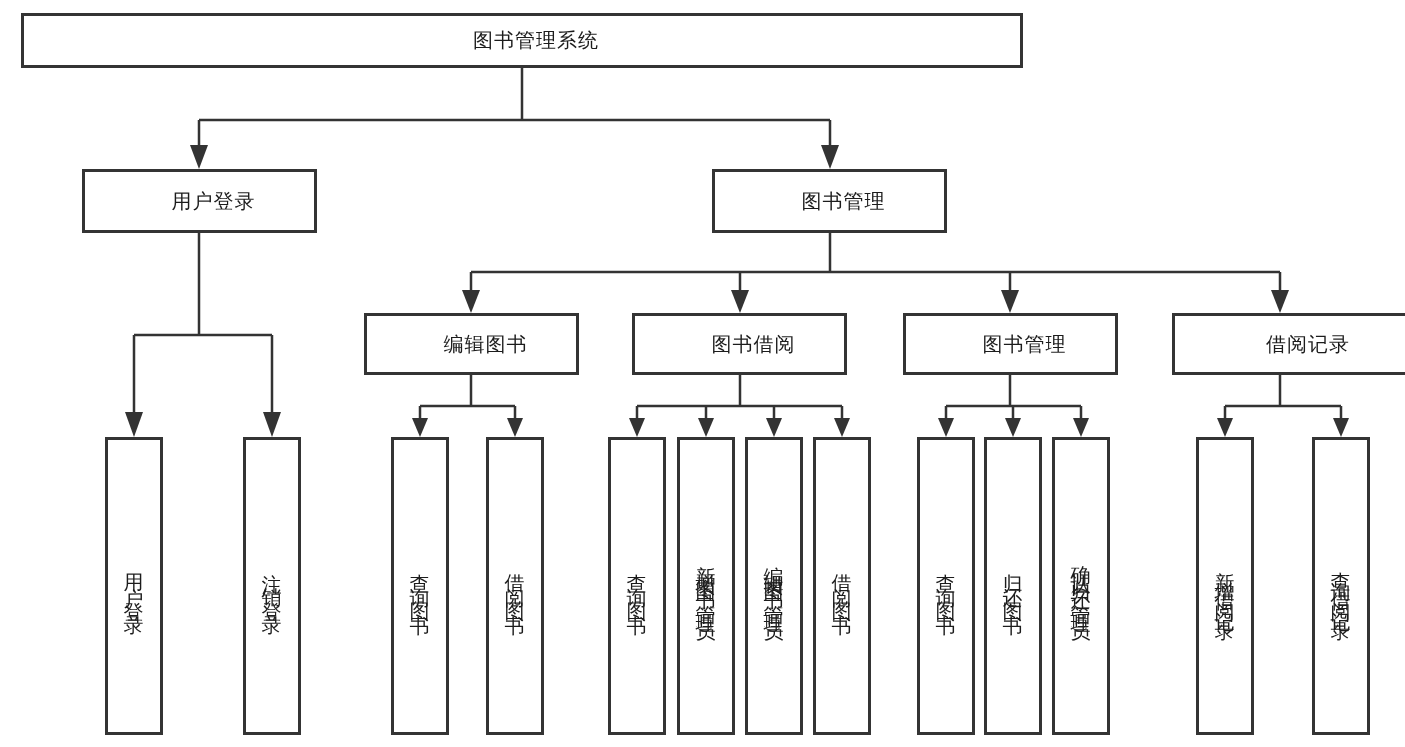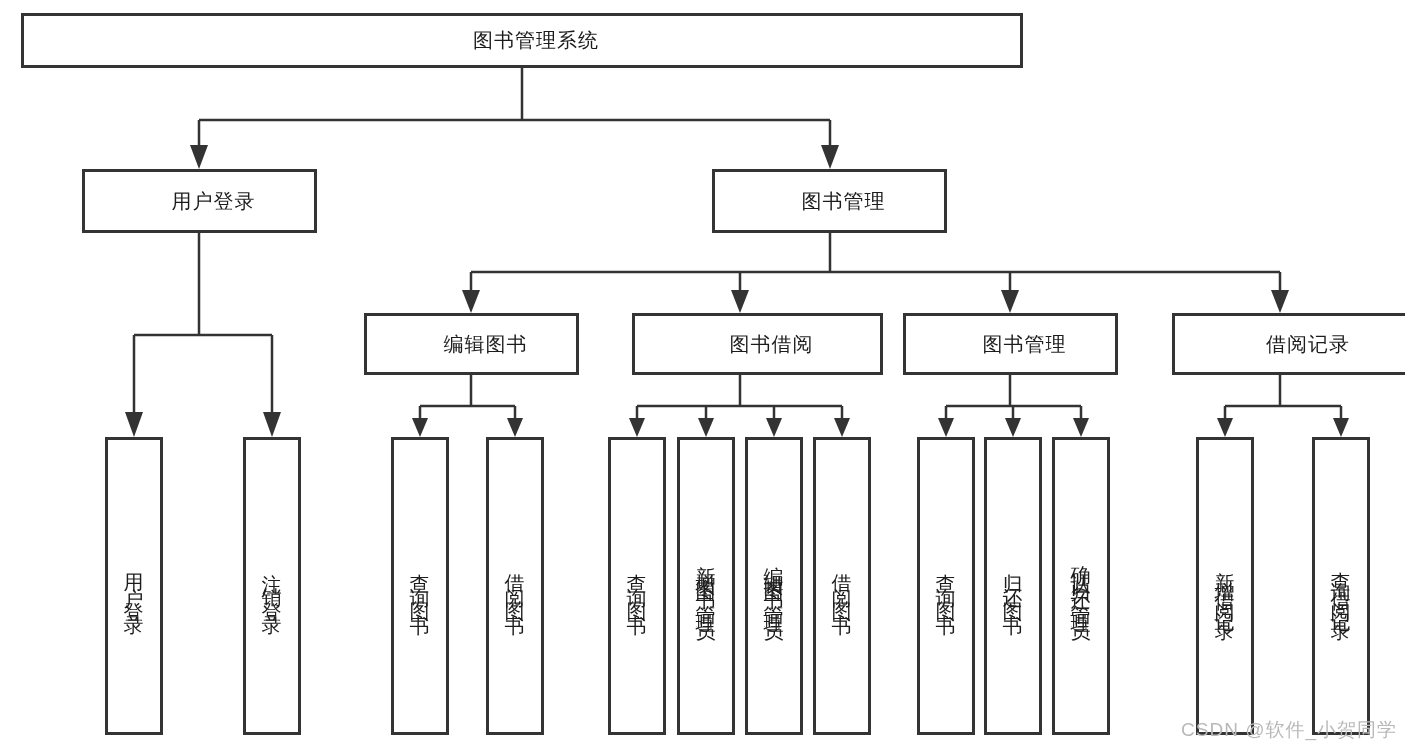--- a/index.html
+++ b/index.html
@@ -105,21 +105,21 @@
   <div class="hbox" style="left:82px;top:169px;width:235px;height:64px">
     <span>用户登录</span>
   </div>
   <div class="hbox" style="left:712px;top:169px;width:235px;height:64px">
     <span>图书管理</span>
   </div>
 
   <div class="hbox" style="left:364px;top:313px;width:215px;height:62px">
     <span>编辑图书</span>
   </div>
-  <div class="hbox" style="left:632px;top:313px;width:251px;height:62px">
+  <div class="hbox" style="left:632px;top:313px;width:215px;height:62px">
     <span>图书借阅</span>
   </div>
   <div class="hbox" style="left:903px;top:313px;width:215px;height:62px">
     <span>图书管理</span>
   </div>
   <div class="hbox" style="left:1172px;top:313px;width:244px;height:62px">
     <span>借阅记录</span>
   </div>
 
   <div class="vbox" style="left:105px">
@@ -155,15 +155,14 @@
   <div class="vbox len9" style="left:1052px">
     <span>确认归还（管理员）</span>
   </div>
   <div class="vbox len6" style="left:1196px">
     <span>新增借阅记录</span>
   </div>
   <div class="vbox len6" style="left:1312px">
     <span>查询借阅记录</span>
   </div>
 
-  <div class="watermark">CSDN @软件_小贺同学</div>
 
 </div>
 
 </body></html>

